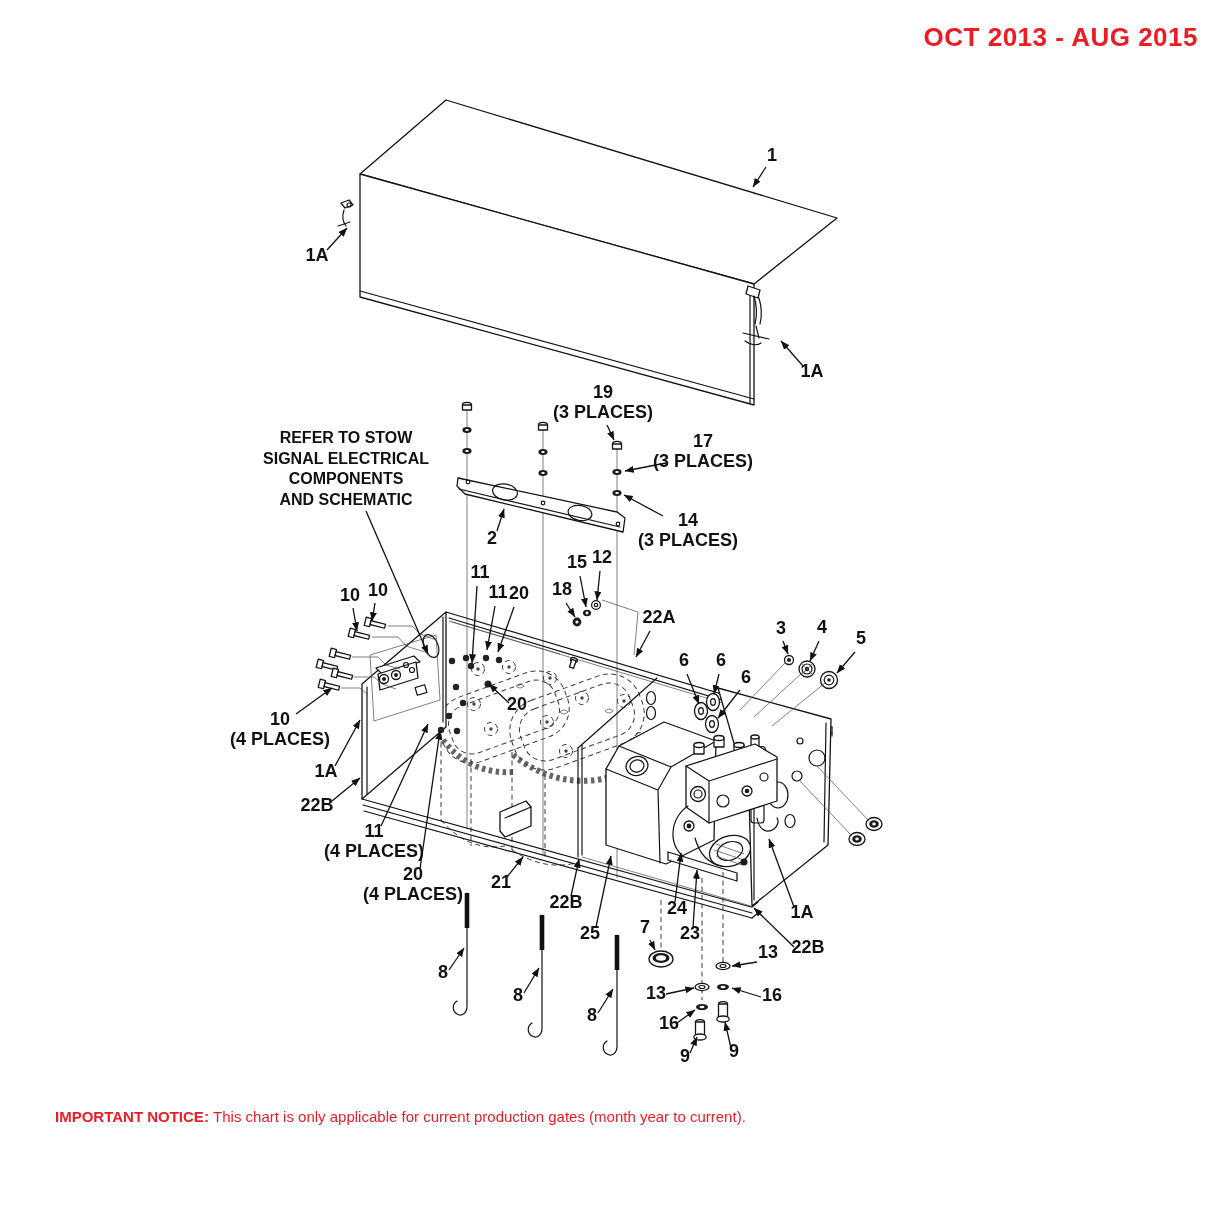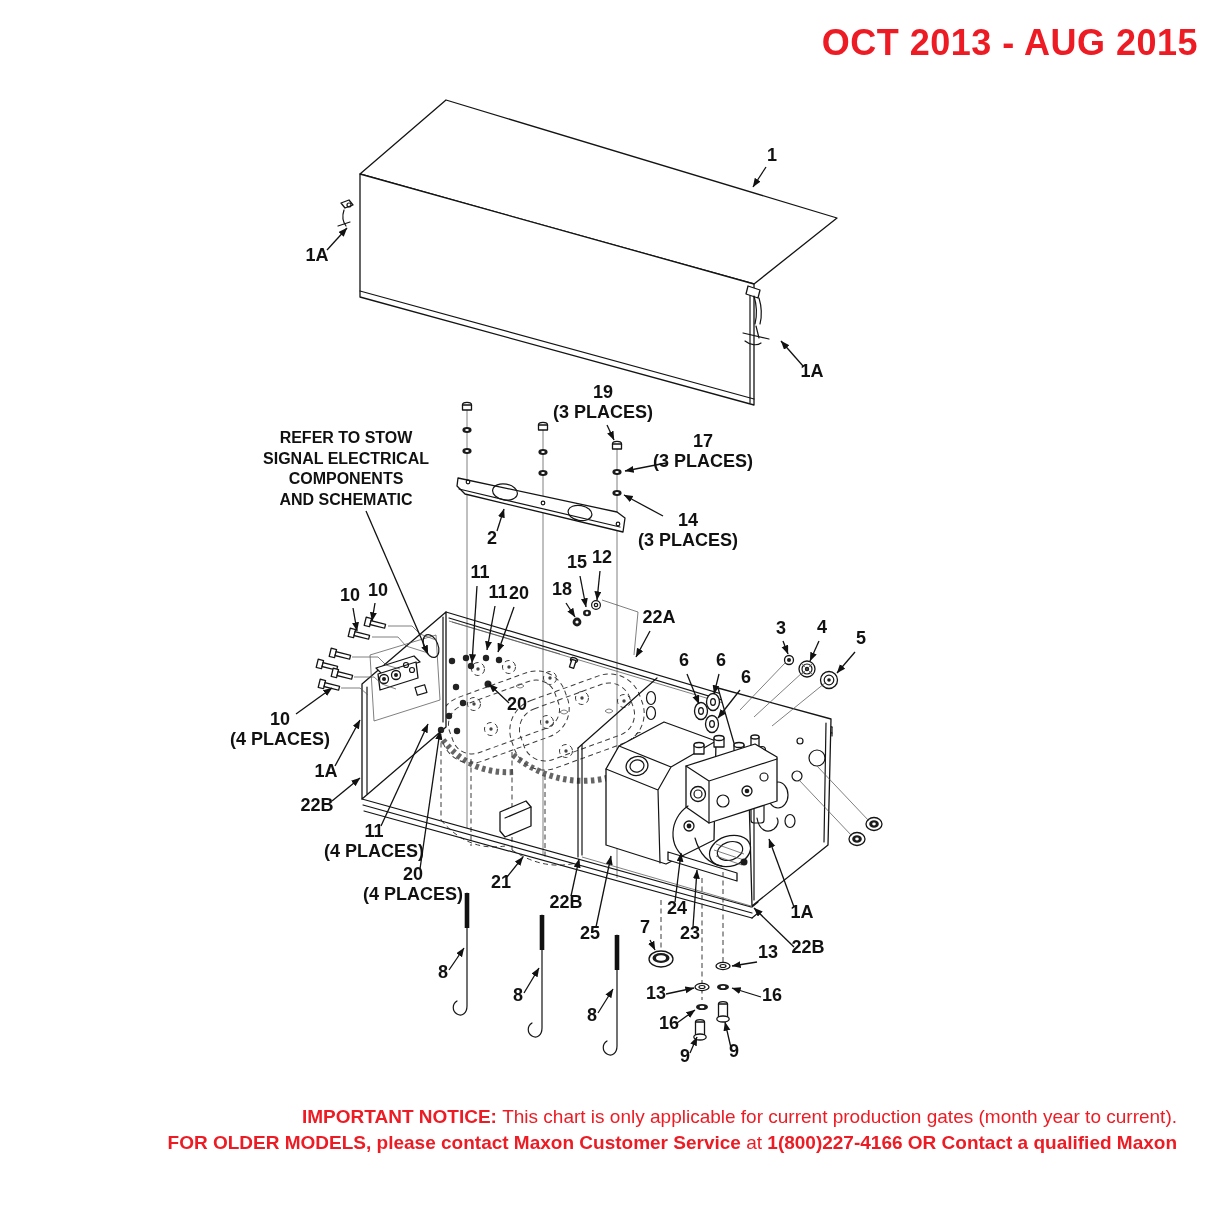--- a/index.html
+++ b/index.html
@@ -1,19 +1,19 @@
 <!DOCTYPE html>
 <html><head>
 <meta charset="utf-8">
 <style>
   html,body{margin:0;padding:0;background:#fff;}
   body{width:1232px;height:1232px;position:relative;font-family:"Liberation Sans",sans-serif;overflow:hidden;}
   .stage{position:absolute;inset:0;}
-  .title{position:absolute;top:22px;right:34px;color:#ed1c24;font-weight:bold;font-size:36px;letter-spacing:.5px;}
-  .notice{position:absolute;left:55px;right:55px;top:1104px;text-align:right;color:#ed1c24;font-size:19px;line-height:26px;}
+  .title{position:absolute;top:22px;right:34px;color:#ed1c24;font-weight:bold;font-size:26px;letter-spacing:.5px;}
+  .notice{position:absolute;left:55px;right:55px;top:1104px;text-align:left;color:#ed1c24;font-size:15px;line-height:26px;}
   .notice .b{font-weight:bold;}
   svg{position:absolute;left:0;top:0;}
   .ln{fill:none;stroke:#141414;stroke-width:1.2;stroke-linejoin:round;stroke-linecap:round;}
   .fw{fill:#ffffff;stroke:#141414;stroke-width:1.3;stroke-linejoin:round;}
   .thin{fill:none;stroke:#555;stroke-width:.75;}
   .dash{fill:none;stroke:#3a3a3a;stroke-width:1;stroke-dasharray:5 3.5;}
   .rope{fill:none;stroke:#4a4a4a;stroke-width:6;stroke-dasharray:3.5 3.5;opacity:.85;}
   .dk{fill:#1b1b1b;stroke:none;}
   .callout-label{font-family:"Liberation Sans",sans-serif;font-weight:bold;font-size:18px;fill:#111;text-anchor:middle;}
   .note-line{font-family:"Liberation Sans",sans-serif;font-weight:bold;font-size:16px;fill:#111;text-anchor:middle;}
@@ -588,15 +588,14 @@
         </g>
         <g>
           <text x="808" y="953" class="callout-label">22B</text>
           <line x1="794" y1="947" x2="754" y2="908" class="leader" marker-end="url(#ah)"></line>
         </g>
       </g>
   </svg>
 
   <div class="notice">
       <div><span class="b">IMPORTANT NOTICE: </span><span>This chart is only applicable for current production gates (month year to current).</span></div>
-      <div><span class="b">FOR OLDER MODELS, please contact Maxon Customer Service</span><span> at </span><span class="b">1(800)227-4166 OR Contact a qualified Maxon</span></div>
     </div>
 </div>
 
 </body></html>

